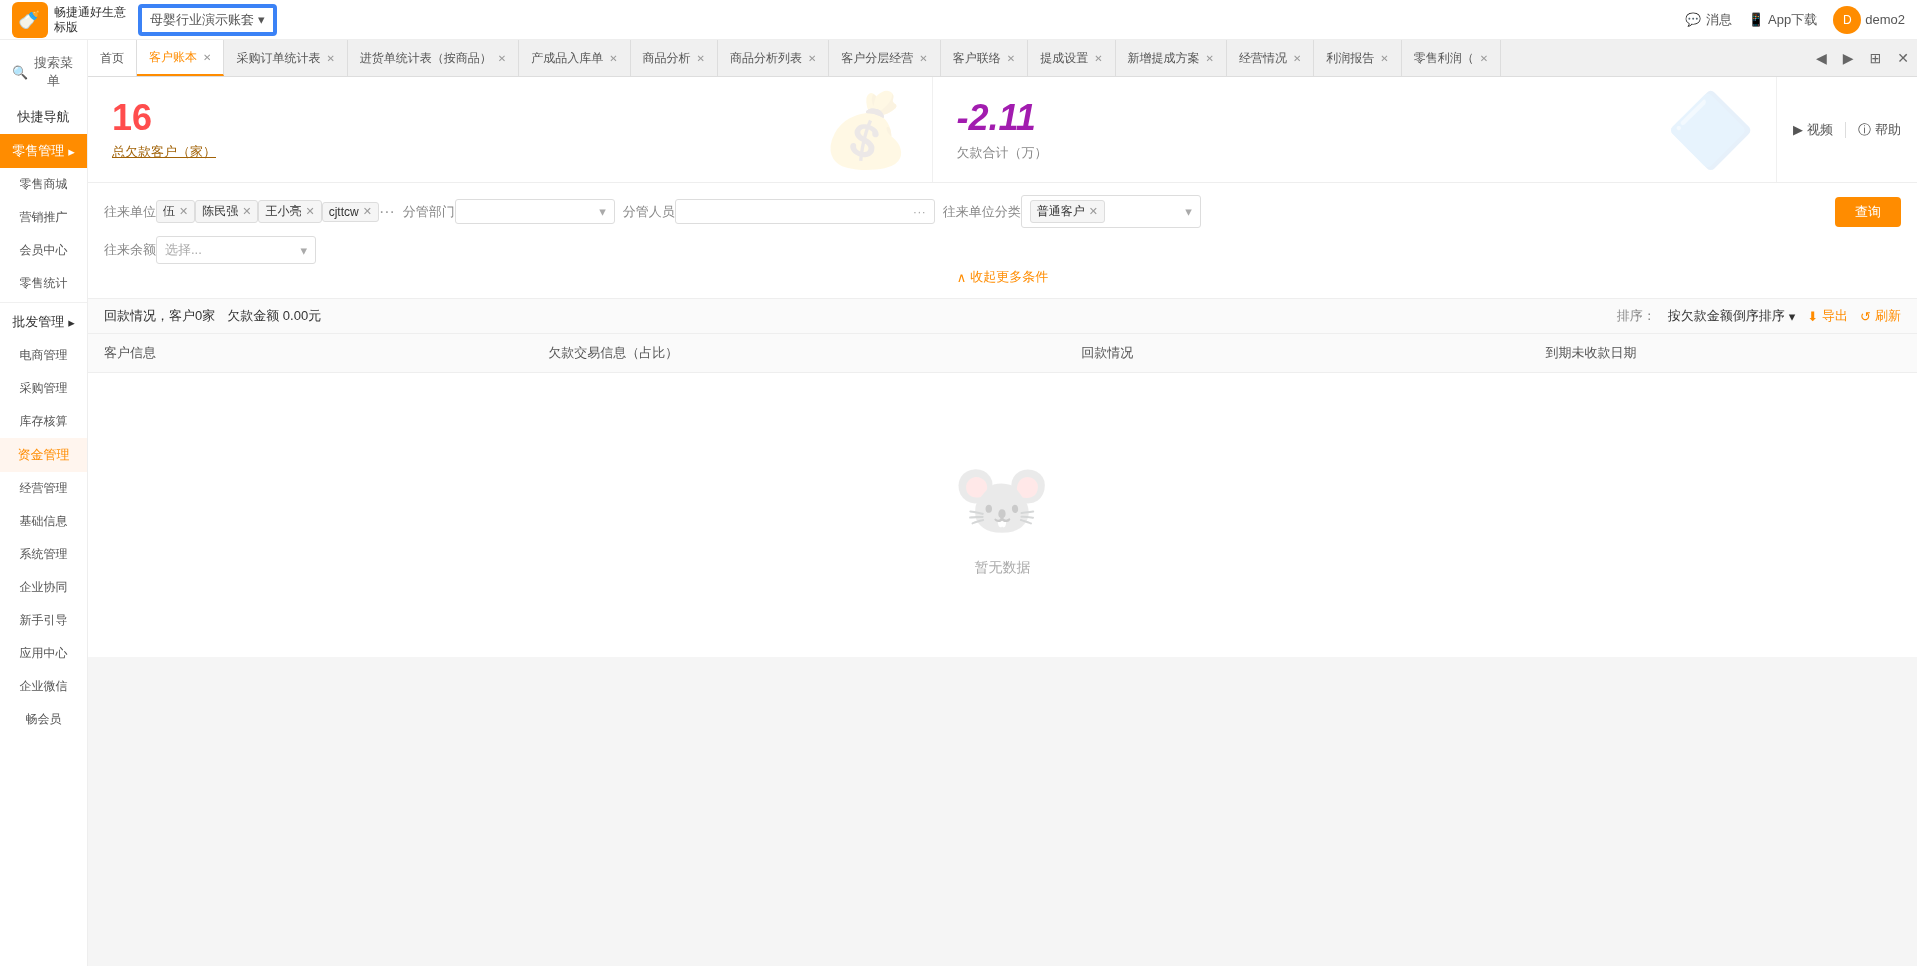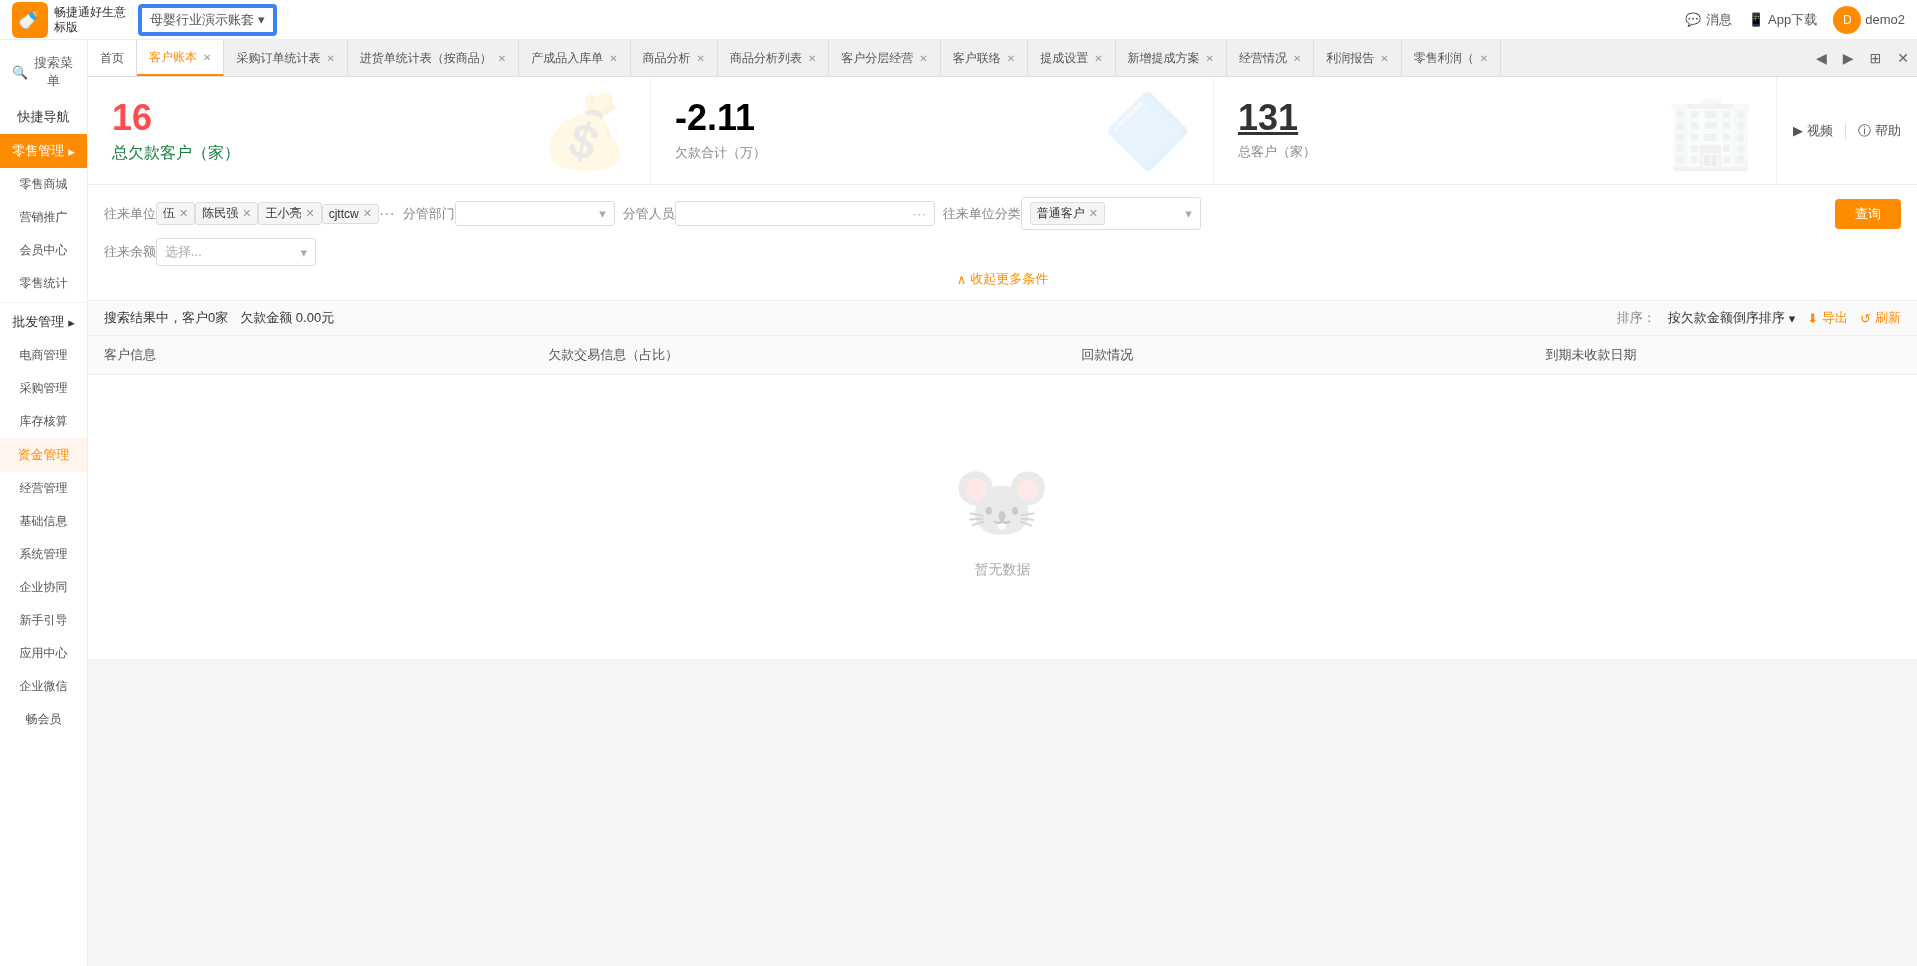--- a/index.html
+++ b/index.html
@@ -252,32 +252,27 @@
         <button class="tab-ctrl-btn">⊞</button>
         <button class="tab-ctrl-btn">✕</button>
       </div>
     </div>
 
     <div class="page-content">
 
       <div class="stats-row">
         <div class="stat-card">
           <div style="font-size:36px;font-weight:bold;color:#ff4d4d;">16</div>
-          <div style="font-size:16px;color:#15803d;margin-top:4px;">总欠款客户（家）</div>
+          <div style="font-size:13px;color:#a16207;margin-top:4px;text-decoration:underline;">总欠款客户（家）</div>
           <div class="stat-icon" style="color:#ffb84d;opacity:0.12;font-size:72px;right:20px;top:50%;transform:translateY(-50%);position:absolute;">💰</div>
         </div>
         <div class="stat-card">
-          <div style="font-size:36px;font-weight:bold;color:#000000;">-2.11</div>
+          <div style="font-size:36px;font-weight:bold;color:#a21caf;font-style:italic;">-2.11</div>
           <div style="font-size:13px;color:#888;margin-top:5px;">欠款合计（万）</div>
           <div style="position:absolute;right:20px;top:50%;transform:translateY(-50%);opacity:0.1;font-size:72px;color:#ff8c00;">🔷</div>
-        </div>
-        <div class="stat-card">
-          <div style="font-size:36px;font-weight:bold;color:#333;text-decoration:underline;">131</div>
-          <div style="font-size:13px;color:#888;margin-top:4px;">总客户（家）</div>
-          <div style="position:absolute;right:20px;top:50%;transform:translateY(-50%);opacity:0.12;font-size:72px;color:#a0c8e8;">🏢</div>
         </div>
         <div style="display:flex;align-items:center;padding:0 16px;gap:12px;">
           <div style="display:flex;align-items:center;gap:4px;font-size:13px;color:#555;cursor:pointer;">
             <span>▶</span>
             <span>视频</span>
           </div>
           <div class="divider-v"></div>
           <div style="display:flex;align-items:center;gap:4px;font-size:13px;color:#555;cursor:pointer;">
             <span>ⓘ</span>
             <span>帮助</span>
@@ -338,21 +333,21 @@
           </div>
         </div>
 
         <div class="collapse-btn">
           <span>∧</span>
           <span>收起更多条件</span>
         </div>
       </div>
 
       <div class="results-bar">
-        <span class="results-text">搜索结果中，客户0家</span>
+        <span class="results-text">回款情况，客户0家</span>
         <span style="margin-left:12px;" class="results-text">欠款金额 0.00元</span>
         <div class="results-actions">
           <span class="sort-label">排序：</span>
           <div class="sort-select">
             <span>按欠款金额倒序排序</span>
             <span>▾</span>
           </div>
           <div class="results-action-btn">
             <span>⬇</span>
             <span>导出</span>

